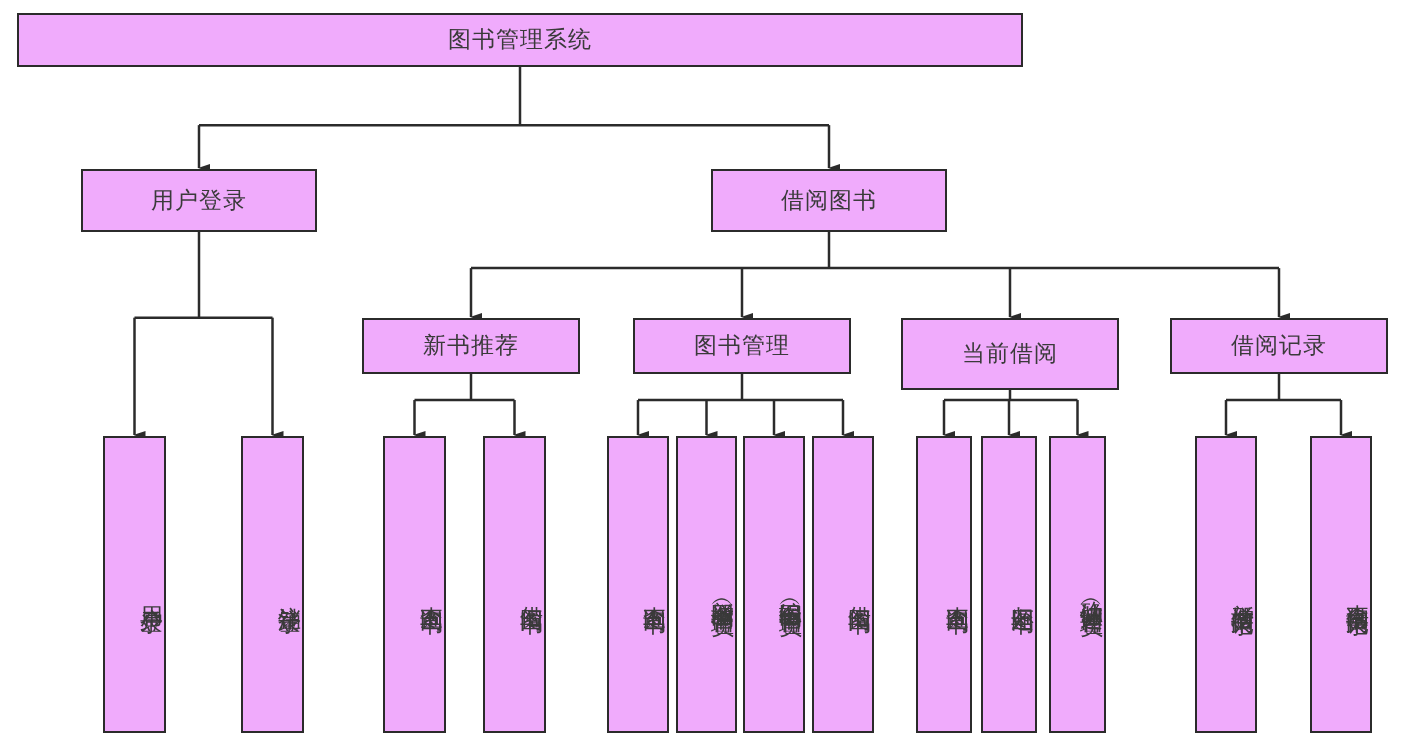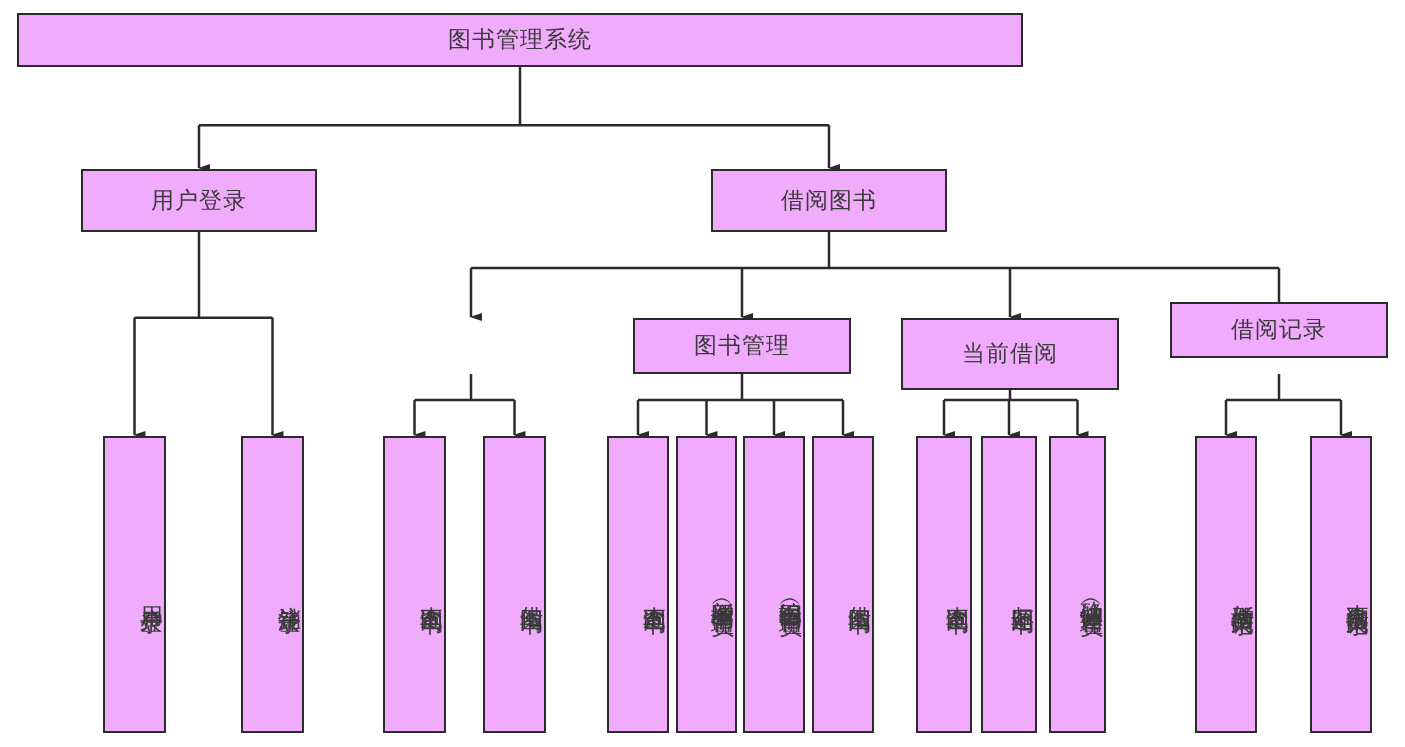--- a/index.html
+++ b/index.html
@@ -112,23 +112,24 @@
         <line x1="1226" y1="400.04" x2="1226" y2="435" marker-end="url(#arrowhead)"></line>
         <line x1="1341" y1="400.04" x2="1341" y2="435" marker-end="url(#arrowhead)"></line>
       </g>
   </svg>
 
   <div class="node h" style="left: 17px; top: 13px; width: 1006px; height: 54px;">图书管理系统</div>
 
   <div class="node h" style="left: 81px; top: 169px; width: 236px; height: 63px;">用户登录</div>
   <div class="node h" style="left: 711px; top: 169px; width: 236px; height: 63px;">借阅图书</div>
 
+  <div class="node h" style="left: 362px; top: 318px; width: 218px; height: 56px;">新书推荐</div>
   <div class="node h" style="left: 633px; top: 318px; width: 218px; height: 56px;">图书管理</div>
   <div class="node h" style="left: 901px; top: 318px; width: 218px; height: 72px;">当前借阅</div>
-  <div class="node h" style="left: 1170px; top: 302px; width: 218px; height: 56px;">借阅记录</div>
+  <div class="node h" style="left: 1170px; top: 318px; width: 218px; height: 56px;">借阅记录</div>
 
   <div class="node v" style="left: 103px; top: 436px; width: 63px; height: 297px;">用户登录</div>
   <div class="node v" style="left: 241px; top: 436px; width: 63px; height: 297px;">注销登录</div>
 
   <div class="node v" style="left: 383px; top: 436px; width: 63px; height: 297px;">查询图书</div>
   <div class="node v" style="left: 483px; top: 436px; width: 63px; height: 297px;">借阅图书</div>
 
   <div class="node v" style="left: 607px; top: 436px; width: 62px; height: 297px;">查询图书</div>
   <div class="node v" style="left: 676px; top: 436px; width: 61px; height: 297px;">新增图书（管理员）</div>
   <div class="node v" style="left: 743px; top: 436px; width: 62px; height: 297px;">编辑图书（管理员）</div>

